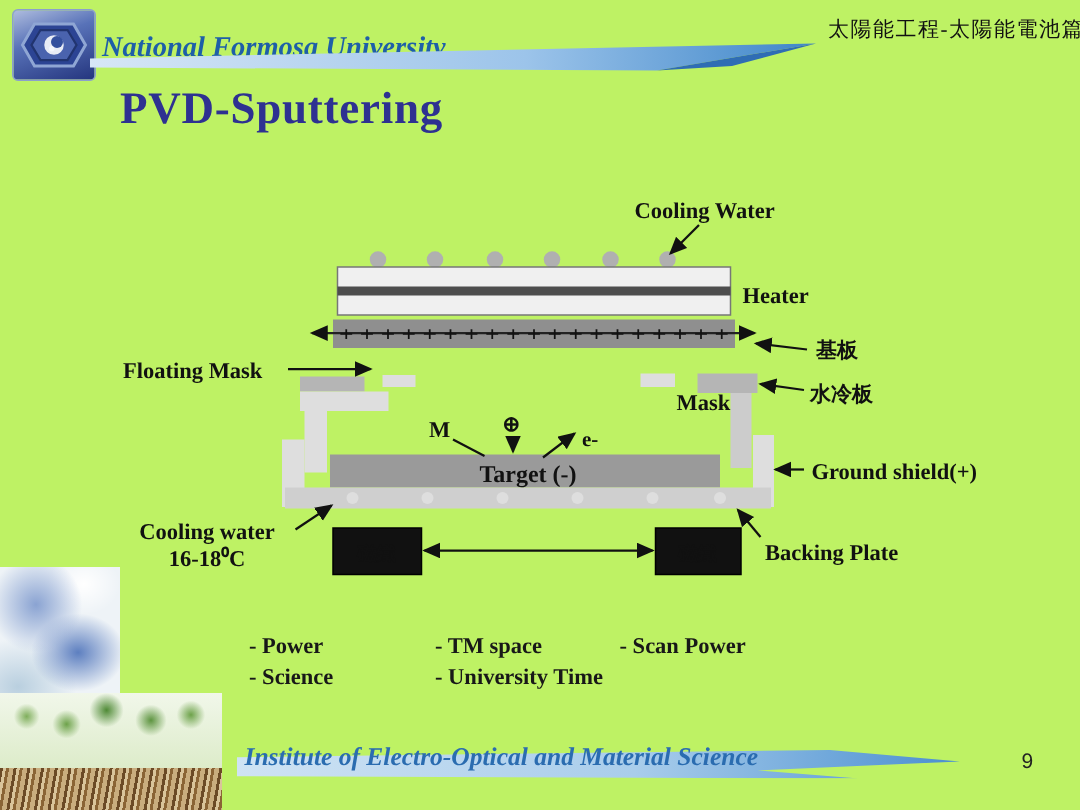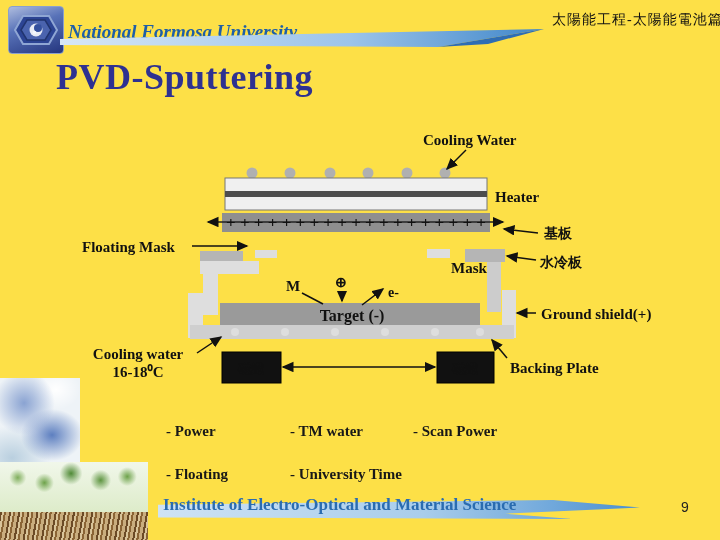--- a/index.html
+++ b/index.html
@@ -1,57 +1,57 @@
 <!DOCTYPE html>
 <html><head>
 <meta charset="utf-8">
 <style>
   html,body{margin:0;padding:0;background:#888;}
   .slide{
-    position:relative;width:720px;height:540px;background:#fde047;
+    position:relative;width:720px;height:540px;background:#bef264;
     overflow:hidden;font-family:"Liberation Serif",serif;
   }
   
   .logo{
     position:absolute;left:8px;top:6px;width:54px;height:46px;
     background:linear-gradient(160deg,#aebcde 0%,#5872b8 40%,#24357e 100%);
     border-radius:4px;border:1px solid #8ba0cc;
   }
   .univ-name{
     position:absolute;left:68px;top:21px;
     font-style:italic;font-weight:bold;font-size:19px;color:#1e5fa8;
     white-space:nowrap;
   }
   .header-bar{position:absolute;left:60px;top:27px;width:500px;height:22px;}
   .course-tag{
     position:absolute;left:552px;top:11px;font-size:14px;color:#111;
     letter-spacing:1px;white-space:nowrap;
   }
   .page-title{
-    position:absolute;left:56px;top:56px;
-    font-weight:bold;font-size:36px;color:#2e3191;letter-spacing:.5px;
+    position:absolute;left:80px;top:56px;
+    font-weight:bold;font-size:30px;color:#2e3191;letter-spacing:.5px;
   }
   
   .diagram{position:absolute;left:80px;top:125px;width:580px;height:292px;}
   .diagram svg text{font-family:"Liberation Serif",serif;font-weight:bold;fill:#111;}
   
   .params{
     position:absolute;left:166px;top:423px;
-    display:grid;grid-template-columns:124px 123px auto;row-gap:26px;
+    display:grid;grid-template-columns:124px 123px auto;row-gap:4px;
     font-weight:bold;font-size:15px;color:#181818;
   }
   
   .footer-swoosh{
     position:absolute;left:158px;top:500px;width:482px;height:19px;
     background:linear-gradient(90deg,#cfe3f4 0%,#a9cdeb 55%,#4a8fd0 100%);
     clip-path:polygon(0% 25%,82% 0%,100% 40%,72% 72%,86% 100%,0% 92%);
   }
   .institute{
     position:absolute;left:163px;top:495px;
-    font-weight:bold;font-size:17px;color:#2a6cb0;
+    font-style:italic;font-weight:bold;font-size:17px;color:#2a6cb0;
     white-space:nowrap;
   }
   .page-number{
     position:absolute;left:681px;top:499px;
     font-family:"Liberation Sans",sans-serif;font-size:14px;color:#222;
   }
   
   .art-sky{
     position:absolute;left:0;top:378px;width:80px;height:114px;
     background-color:#eef3f7;
@@ -195,23 +195,23 @@
       <text x="308" y="172" font-size="14">e-</text>
       <text x="461" y="194" font-size="15">Ground shield(+)</text>
       <text x="58" y="234" font-size="15" text-anchor="middle">Cooling water</text>
       <text x="58" y="252" font-size="15" text-anchor="middle">16-18⁰C</text>
       <text x="430" y="248" font-size="15">Backing Plate</text>
     </svg>
   </div>
 
   <div class="params">
     <span>- Power</span>
-    <span>- TM water</span>
+    <span>- TM space</span>
     <span>- Scan Power</span>
-    <span>- Floating</span>
+    <span>- Science</span>
     <span>- University Time</span>
   </div>
 
   <div>
     <div class="art-sky"></div>
     <div class="art-palms"></div>
     <div class="art-trunks"></div>
   </div>
 
   <div class="footer-swoosh"></div>

